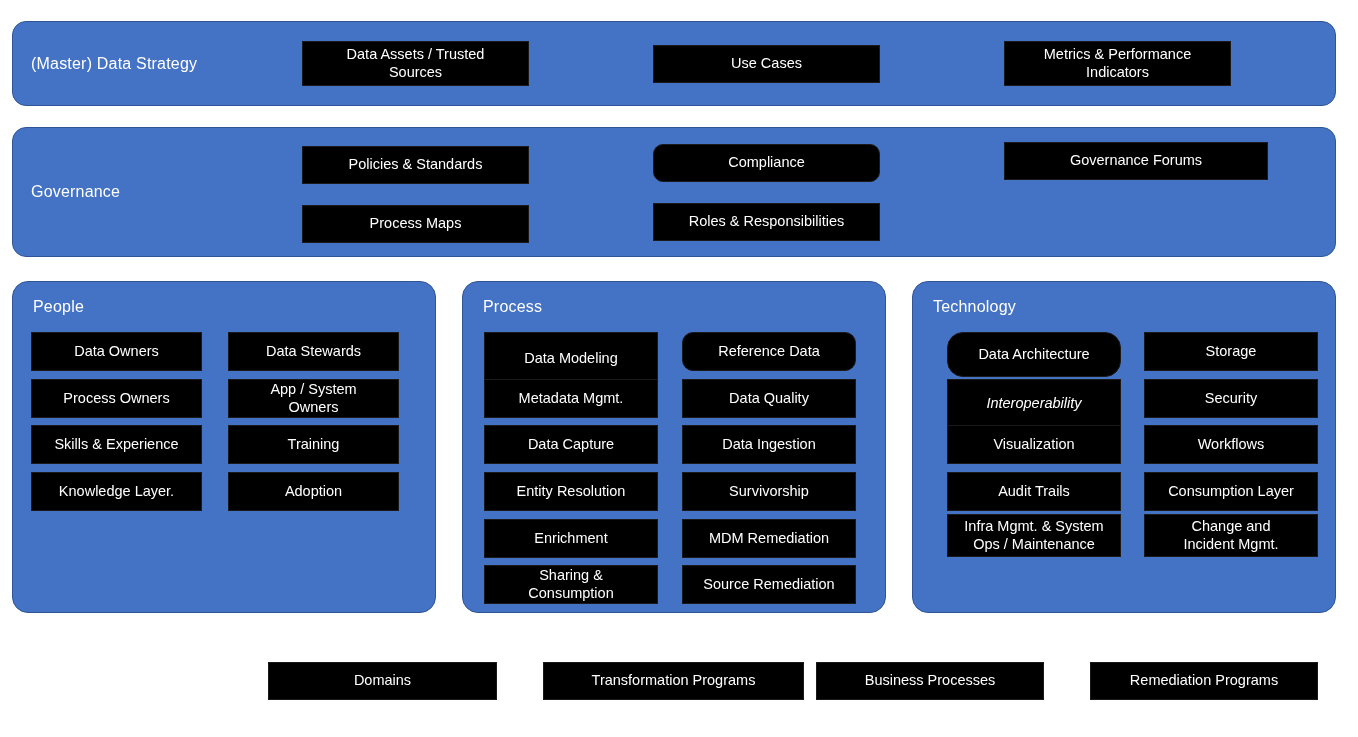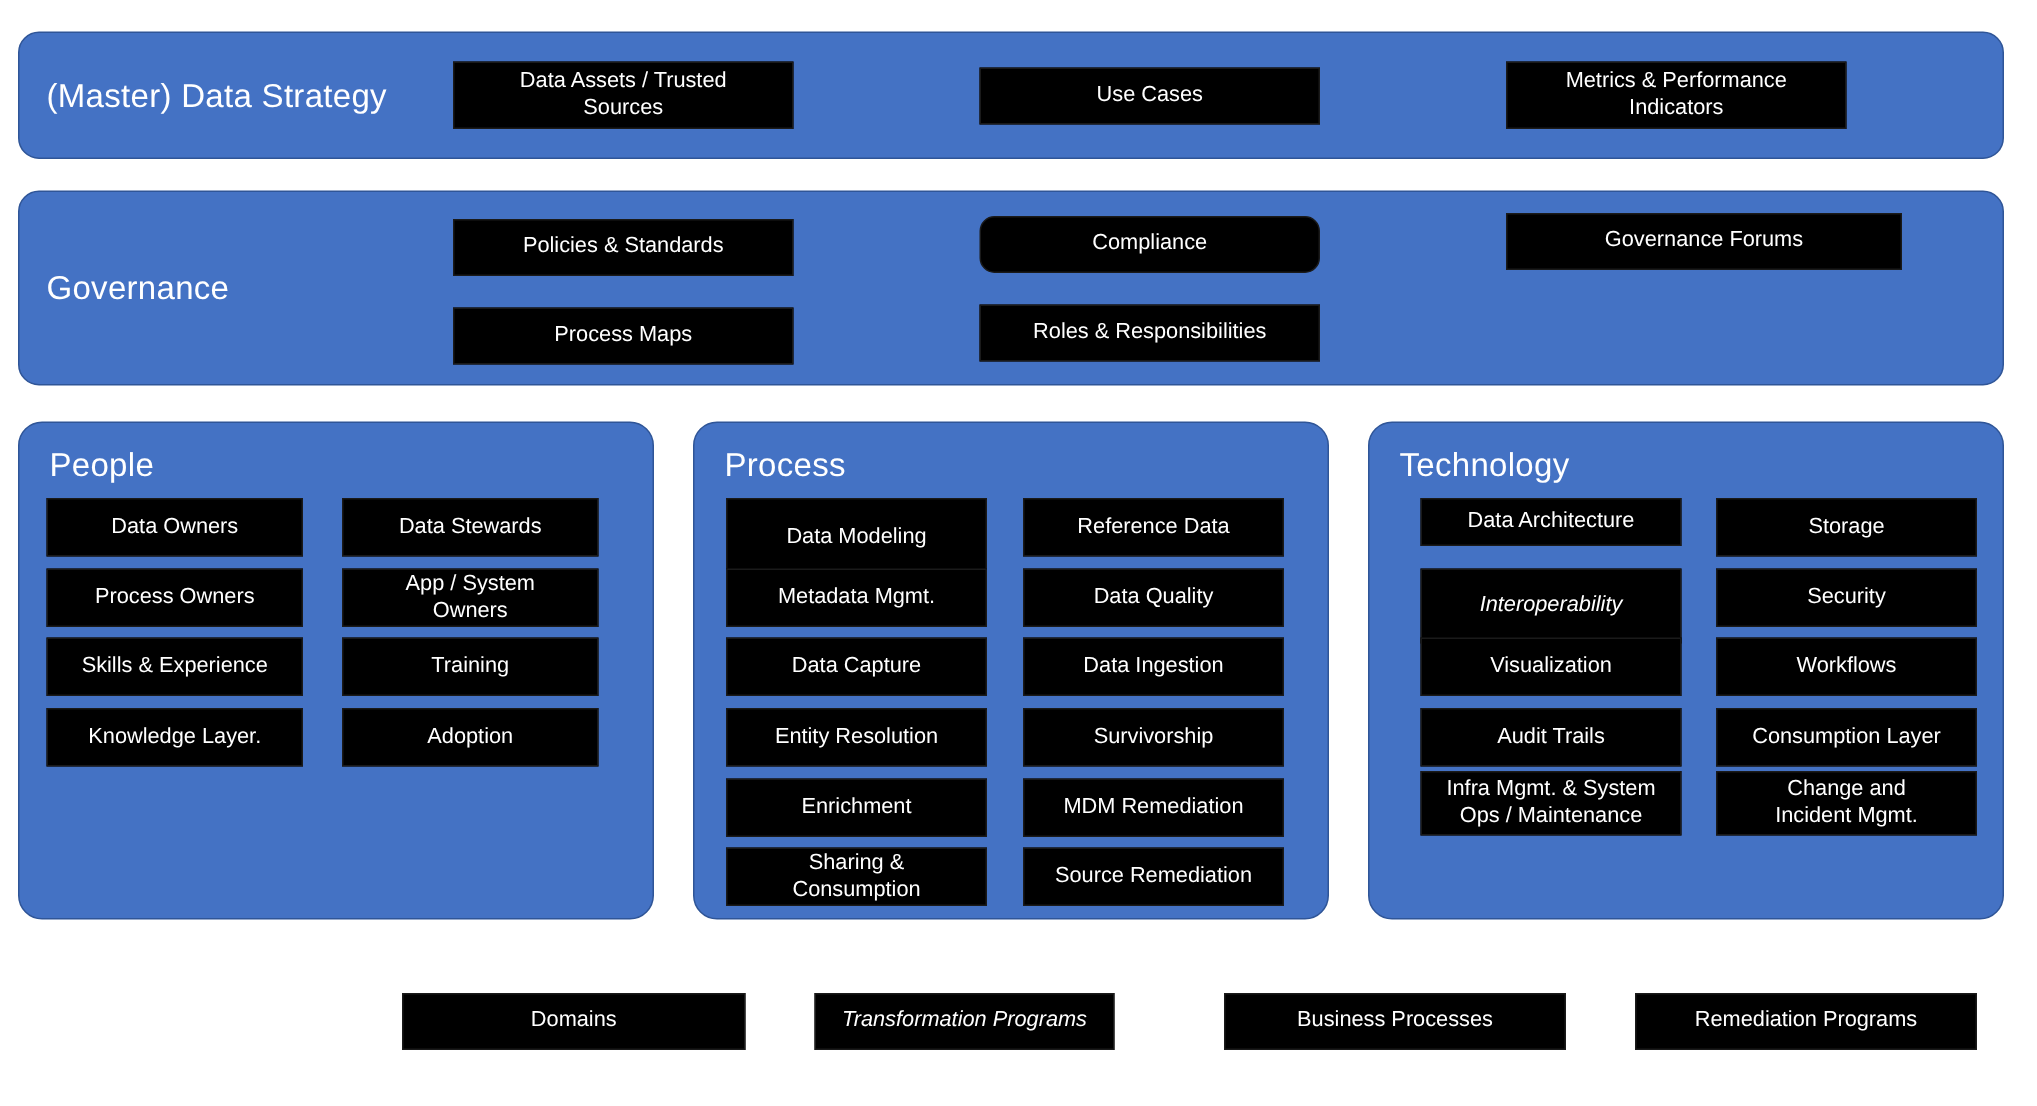--- a/index.html
+++ b/index.html
@@ -27,21 +27,21 @@
     border: 1px solid #2F5597;
     border-radius: 14px;
     box-sizing: border-box;
   }
   .panel.tall { border-radius: 16px; }
 
   
   .panel-title {
     position: absolute;
     color: #FFFFFF;
-    font-size: 22px;
+    font-size: 16px;
     font-weight: 400;
     letter-spacing: 0.2px;
     white-space: nowrap;
     line-height: 1;
   }
   .panel-title.side {
     left: 18px;
     top: 50%;
     transform: translateY(-50%);
   }
@@ -86,21 +86,21 @@
 Sources</div>
       <div class="box" style="left: 653px; top: 45px; width: 227px; height: 38px;">Use Cases</div>
       <div class="box" style="left: 1004px; top: 41px; width: 227px; height: 45px;">Metrics &amp; Performance
 Indicators</div>
       <div class="box" style="left: 302px; top: 146px; width: 227px; height: 38px;">Policies &amp; Standards</div>
       <div class="box" style="left: 653px; top: 144px; width: 227px; height: 38px; border-radius: 10px;">Compliance</div>
       <div class="box" style="left: 1004px; top: 142px; width: 264px; height: 38px;">Governance Forums</div>
       <div class="box" style="left: 302px; top: 205px; width: 227px; height: 38px;">Process Maps</div>
       <div class="box" style="left: 653px; top: 203px; width: 227px; height: 38px;">Roles &amp; Responsibilities</div>
       <div class="box" style="left: 268px; top: 662px; width: 229px; height: 38px;">Domains</div>
-      <div class="box" style="left: 543px; top: 662px; width: 200px; height: 38px; font-style: italic;">Transformation Programs</div>
+      <div class="box" style="left: 543px; top: 662px; width: 261px; height: 38px;">Transformation Programs</div>
       <div class="box" style="left: 816px; top: 662px; width: 228px; height: 38px;">Business Processes</div>
       <div class="box" style="left: 1090px; top: 662px; width: 228px; height: 38px;">Remediation Programs</div>
       <div class="panel tall" style="left: 12px; top: 281px; width: 424px; height: 332px;">
         <div class="panel-title corner">People</div>
       </div>
       <div class="box" style="left: 31px; top: 332px; width: 171px; height: 39px;">Data Owners</div>
       <div class="box" style="left: 31px; top: 379px; width: 171px; height: 39px;">Process Owners</div>
       <div class="box" style="left: 31px; top: 425px; width: 171px; height: 39px;">Skills &amp; Experience</div>
       <div class="box" style="left: 31px; top: 472px; width: 171px; height: 39px;">Knowledge Layer.</div>
       <div class="box" style="left: 228px; top: 332px; width: 171px; height: 39px;">Data Stewards</div>
@@ -111,30 +111,30 @@
       <div class="panel tall" style="left: 462px; top: 281px; width: 424px; height: 332px;">
         <div class="panel-title corner">Process</div>
       </div>
       <div class="box" style="left: 484px; top: 332px; width: 174px; height: 54px;">Data Modeling</div>
       <div class="box" style="left: 484px; top: 379px; width: 174px; height: 39px;">Metadata Mgmt.</div>
       <div class="box" style="left: 484px; top: 425px; width: 174px; height: 39px;">Data Capture</div>
       <div class="box" style="left: 484px; top: 472px; width: 174px; height: 39px;">Entity Resolution</div>
       <div class="box" style="left: 484px; top: 519px; width: 174px; height: 39px;">Enrichment</div>
       <div class="box" style="left: 484px; top: 565px; width: 174px; height: 39px;">Sharing &amp;
 Consumption</div>
-      <div class="box" style="left: 682px; top: 332px; width: 174px; height: 39px;">Reference Data</div>
+      <div class="box" style="left: 682px; top: 332px; width: 174px; height: 39px; border-radius: 11px;">Reference Data</div>
       <div class="box" style="left: 682px; top: 379px; width: 174px; height: 39px;">Data Quality</div>
       <div class="box" style="left: 682px; top: 425px; width: 174px; height: 39px;">Data Ingestion</div>
       <div class="box" style="left: 682px; top: 472px; width: 174px; height: 39px;">Survivorship</div>
       <div class="box" style="left: 682px; top: 519px; width: 174px; height: 39px;">MDM Remediation</div>
       <div class="box" style="left: 682px; top: 565px; width: 174px; height: 39px;">Source Remediation</div>
       <div class="panel tall" style="left: 912px; top: 281px; width: 424px; height: 332px;">
         <div class="panel-title corner">Technology</div>
       </div>
-      <div class="box" style="left: 947px; top: 332px; width: 174px; height: 32px;">Data Architecture</div>
+      <div class="box" style="left: 947px; top: 332px; width: 174px; height: 45px; border-radius: 16px;">Data Architecture</div>
       <div class="box" style="left: 947px; top: 379px; width: 174px; height: 50px; font-style: italic;">Interoperability</div>
       <div class="box" style="left: 947px; top: 425px; width: 174px; height: 39px;">Visualization</div>
       <div class="box" style="left: 947px; top: 472px; width: 174px; height: 39px;">Audit Trails</div>
       <div class="box" style="left: 947px; top: 514px; width: 174px; height: 43px;">Infra Mgmt. &amp; System
 Ops / Maintenance</div>
       <div class="box" style="left: 1144px; top: 332px; width: 174px; height: 39px;">Storage</div>
       <div class="box" style="left: 1144px; top: 379px; width: 174px; height: 39px;">Security</div>
       <div class="box" style="left: 1144px; top: 425px; width: 174px; height: 39px;">Workflows</div>
       <div class="box" style="left: 1144px; top: 472px; width: 174px; height: 39px;">Consumption Layer</div>
       <div class="box" style="left: 1144px; top: 514px; width: 174px; height: 43px;">Change and

